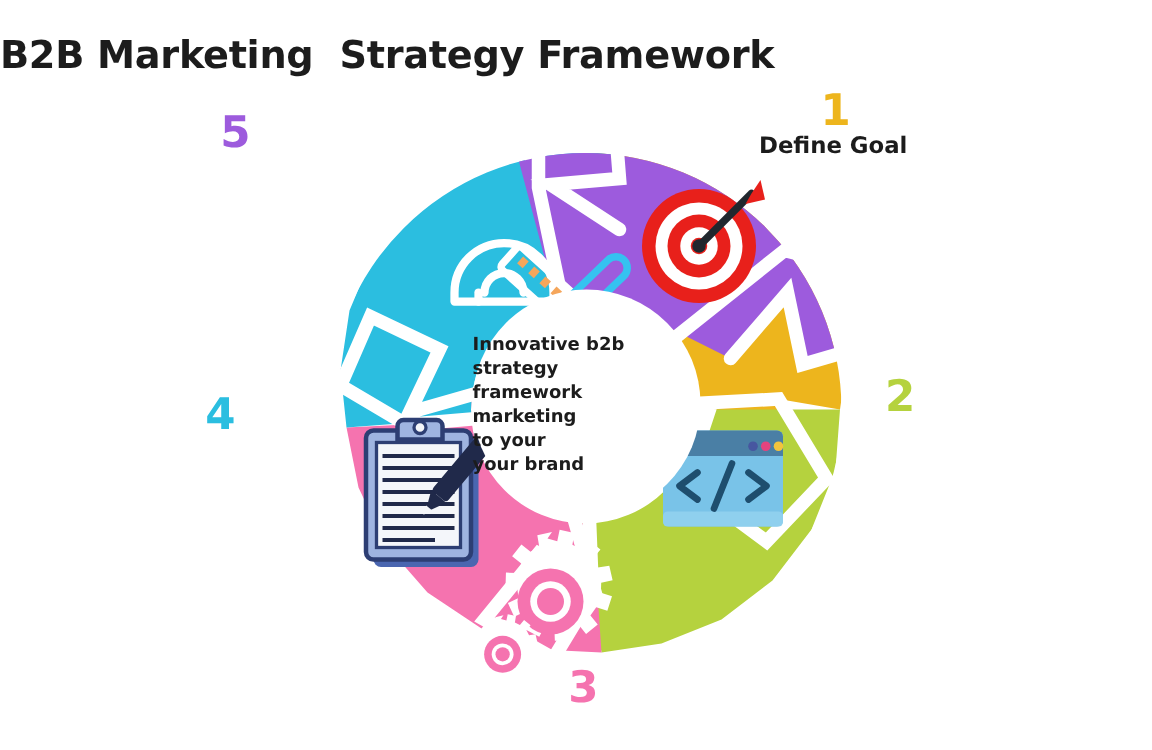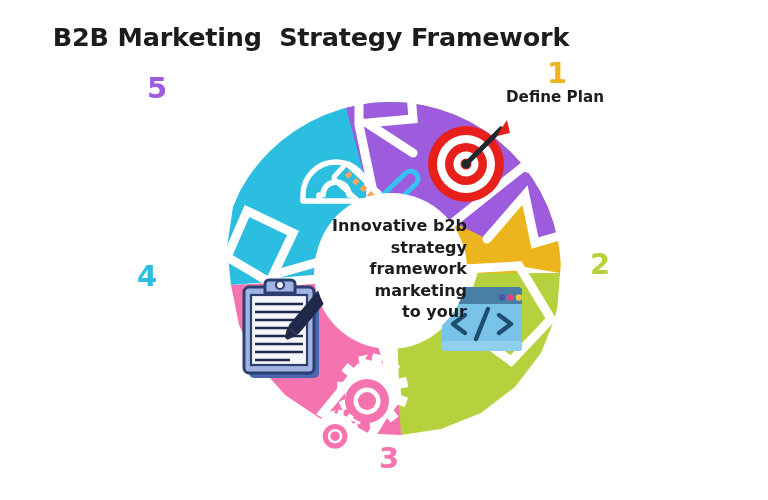--- a/index.html
+++ b/index.html
@@ -19,21 +19,21 @@
     width: 768px;
     height: 500px;
   }
 
   
   #title {
     position: absolute;
     top: 22px;
     left: 0;
     width: 622px;
-    text-align: center;
+    text-align: left;
     font-size: 25.5px;
     font-weight: bold;
     color: #1c1c1c;
     letter-spacing: -0.2px;
     white-space: pre;
   }
 
   
   #wheel-wrap {
     position: absolute;
@@ -55,24 +55,24 @@
   #center-text {
     position: absolute;
     left: 96px;
     top: 132px;
     width: 152px;
     height: 152px;
     border-radius: 50%;
     background: #ffffff;
     display: flex;
     flex-direction: column;
-    align-items: flex-end;
+    align-items: flex-start;
     justify-content: center;
     text-align: center;
-    font-size: 16px;
+    font-size: 12px;
     font-weight: bold;
     line-height: 1.34;
     color: #1c1c1c;
   }
   #center-text .ct-line { display: block; white-space: nowrap; }
 
   
   .step {
     position: absolute;
     text-align: center;
@@ -236,26 +236,27 @@
       </g>
 
     </svg>
 
     <div id="center-text">
       <span class="ct-line">Innovative b2b</span>
       <span class="ct-line">strategy</span>
       <span class="ct-line">framework</span>
       <span class="ct-line">marketing</span>
       <span class="ct-line">to your</span>
+      <span class="ct-line">your brand</span>
     </div>
   </div>
 
   <div class="step" id="step-1">
     <span class="num" style="color: rgb(237, 181, 29);">1</span>
-    <span class="lbl">Define Plan</span>
+    <span class="lbl">Define Goal</span>
   </div>
 
   <div class="step" id="step-2">
     <span class="num" style="color: rgb(181, 210, 62);">2</span>
   </div>
 
   <div class="step" id="step-3">
     <span class="num" style="color: rgb(245, 115, 175);">3</span>
   </div>
 

